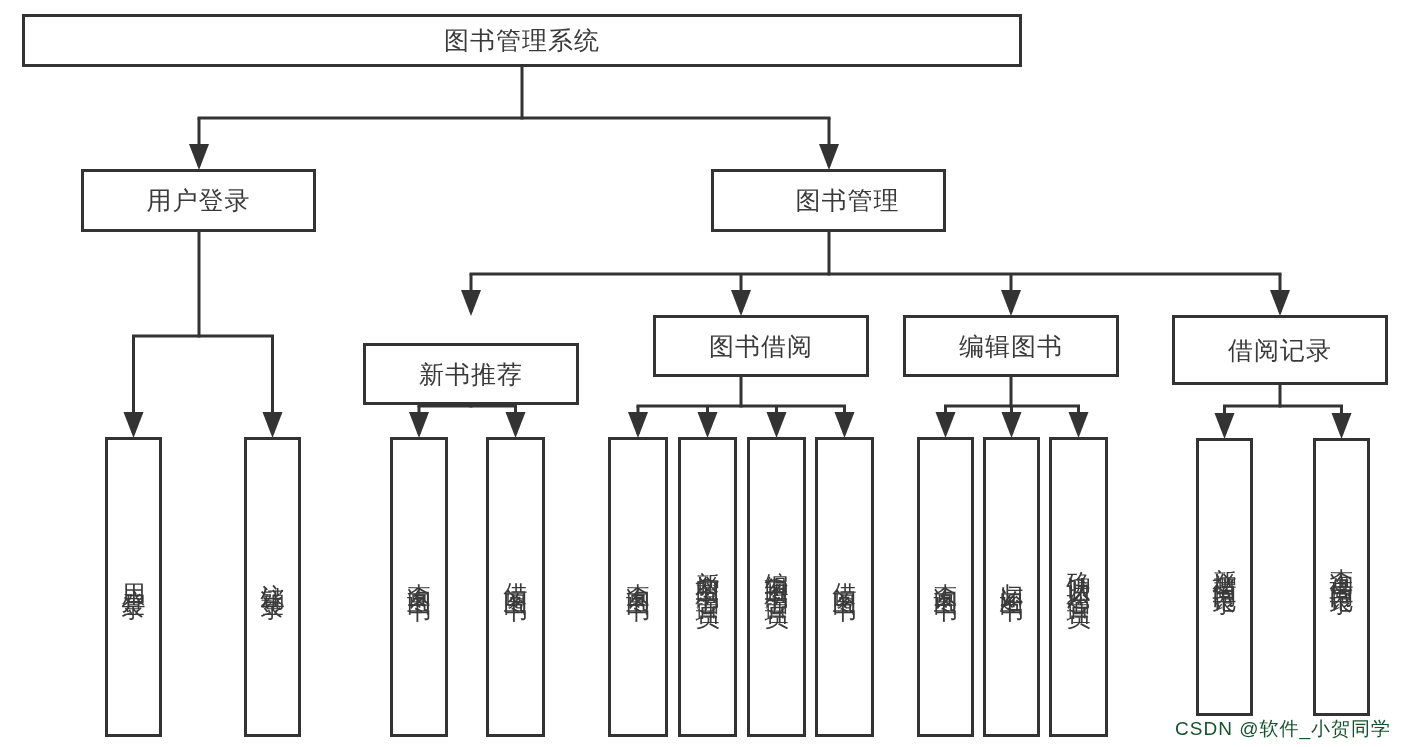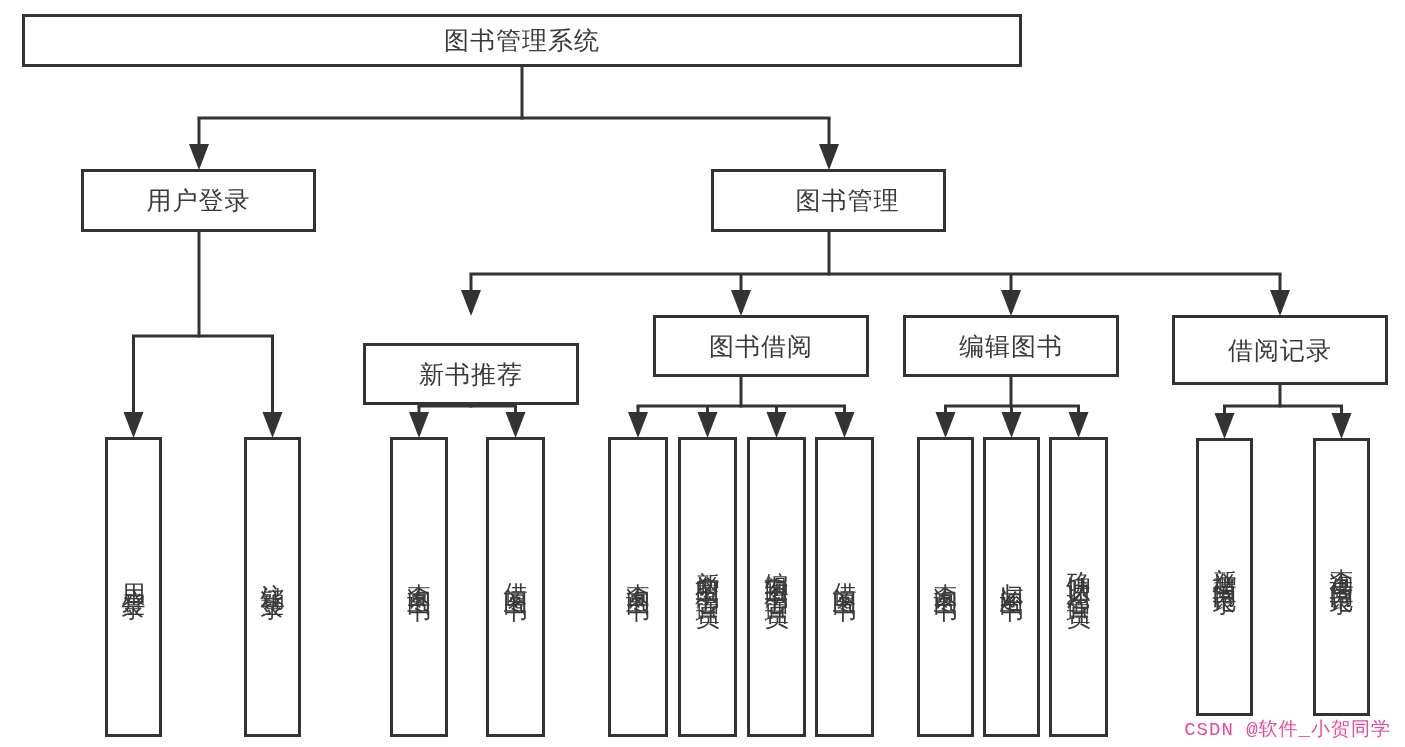--- a/index.html
+++ b/index.html
@@ -62,24 +62,23 @@
   .l-cb1  { left: 917px;  top: 437px; width: 57px; height: 300px; }
   .l-cb2  { left: 983px;  top: 437px; width: 57px; height: 300px; }
   .l-cb3  { left: 1049px; top: 437px; width: 59px; height: 300px; }
   .l-br1  { left: 1196px; top: 438px; width: 57px; height: 278px; }
   .l-br2  { left: 1313px; top: 438px; width: 57px; height: 278px; }
   #watermark {
     position: absolute;
     right: 14px;
     bottom: 5px;
     font-size: 19px;
-    color: #ec4899;
+    color: #14532d;
     letter-spacing: 1px;
     white-space: nowrap;
-    font-family: Liberation Mono, monospace;
   }
 </style>
 </head>
 <body>
 
 <div id="stage">
 
   <svg id="connectors" viewBox="0 0 1405 747" xmlns="http://www.w3.org/2000/svg">
     <g stroke="#333333" stroke-width="3" fill="none">
 

